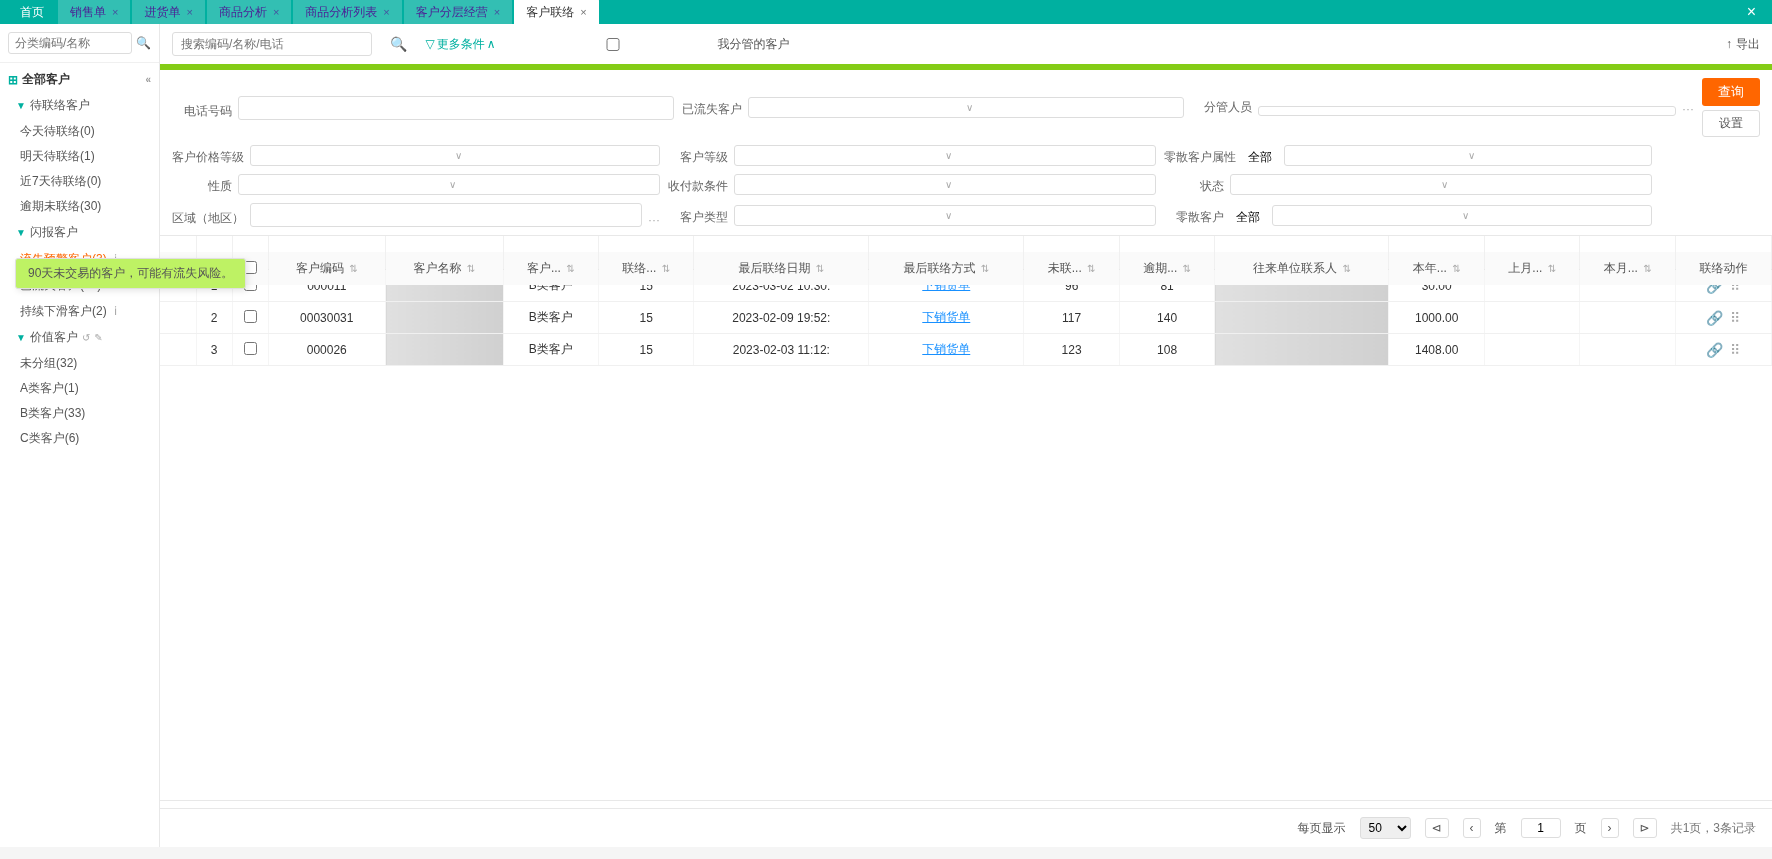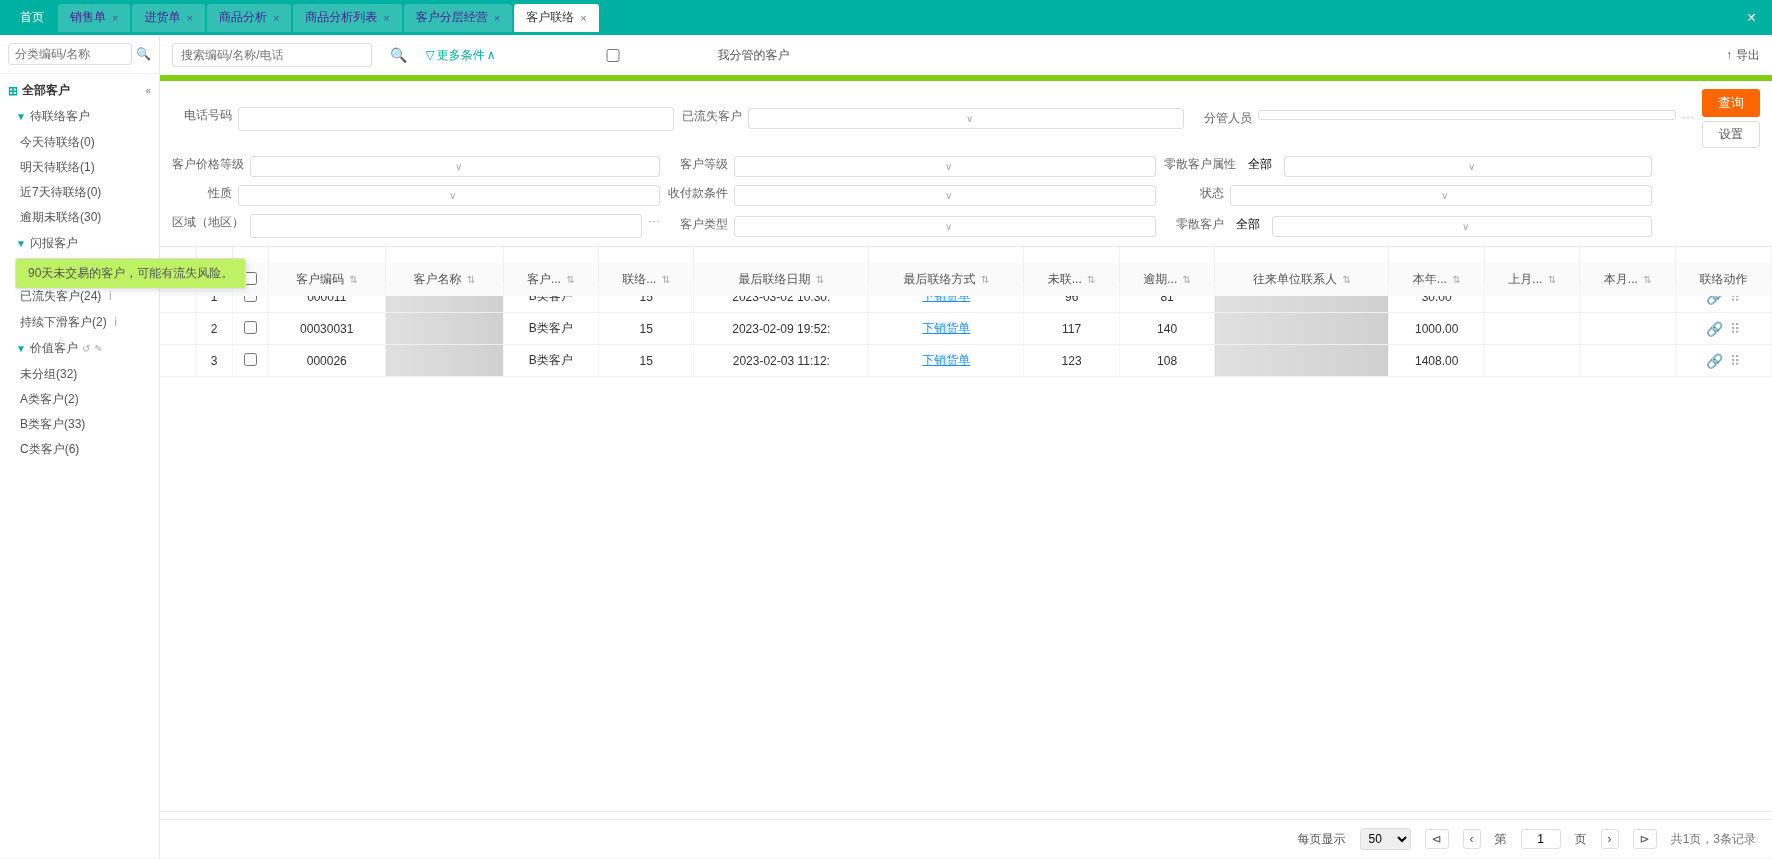--- a/index.html
+++ b/index.html
@@ -1,21 +1,21 @@
 <!DOCTYPE html>
 <html><head>
   <meta charset="utf-8">
   <style>
     * { box-sizing: border-box; margin: 0; padding: 0; font-family: 'Microsoft YaHei', sans-serif; font-size: 12px; }
     body { background: #f5f5f5; overflow: hidden; }
 
     
     .top-tabbar {
       display: flex; align-items: center;
-      background: #00b0a0; height: 35px; padding: 0 8px;
+      background: #00b0a0; height: 24px; padding: 0 8px;
       color: white;
     }
     .top-tabbar .tab {
       display: flex; align-items: center; padding: 0 12px; height: 28px;
       cursor: pointer; border-radius: 3px 3px 0 0; margin-right: 2px;
       font-size: 13px; white-space: nowrap;
     }
     .top-tabbar .tab.home { background: transparent; }
     .top-tabbar .tab.active { background: white; color: #333; }
     .top-tabbar .tab.inactive { background: rgba(255,255,255,0.2); color: #4c1d95; text-align: right; }
@@ -106,21 +106,21 @@
     
     .filter-form {
       background: white; padding: 8px 12px;
       border-bottom: 1px solid #e8e8e8;
     }
     .filter-row {
       display: flex; align-items: center; gap: 8px; margin-bottom: 8px;
     }
     .filter-row:last-child { margin-bottom: 0; }
     .filter-cell {
-      display: flex; align-items: flex-start; gap: 6px; flex: 1;
+      display: flex; align-items: flex-end; gap: 6px; flex: 1;
     }
     .filter-cell label { color: #666; white-space: nowrap; min-width: 60px; text-align: right; }
     .filter-cell input {
       border: 1px solid #ddd; border-radius: 3px; padding: 4px 6px;
       font-size: 12px; outline: none; flex: 1;
     }
     .filter-select {
       display: flex; align-items: center;
       border: 1px solid #ddd; border-radius: 3px; padding: 4px 6px;
       background: white; cursor: pointer; flex: 1;
@@ -285,21 +285,21 @@
     <div class="sidebar-item">
       <span class="arrow">▼</span>
       <span>价值客户</span>
       <span class="edit-icon">↺</span>
       <span class="edit-icon">✎</span>
     </div>
     <div class="sidebar-subitem">
       <span>未分组(32)</span>
     </div>
     <div class="sidebar-subitem">
-      <span>A类客户(2)</span>
+      <span>A类客户(1)</span>
     </div>
     <div class="sidebar-subitem">
       <span>B类客户(33)</span>
     </div>
     <div class="sidebar-subitem">
       <span>C类客户(6)</span>
     </div>
   </div>
 
   <div class="tooltip-box">

